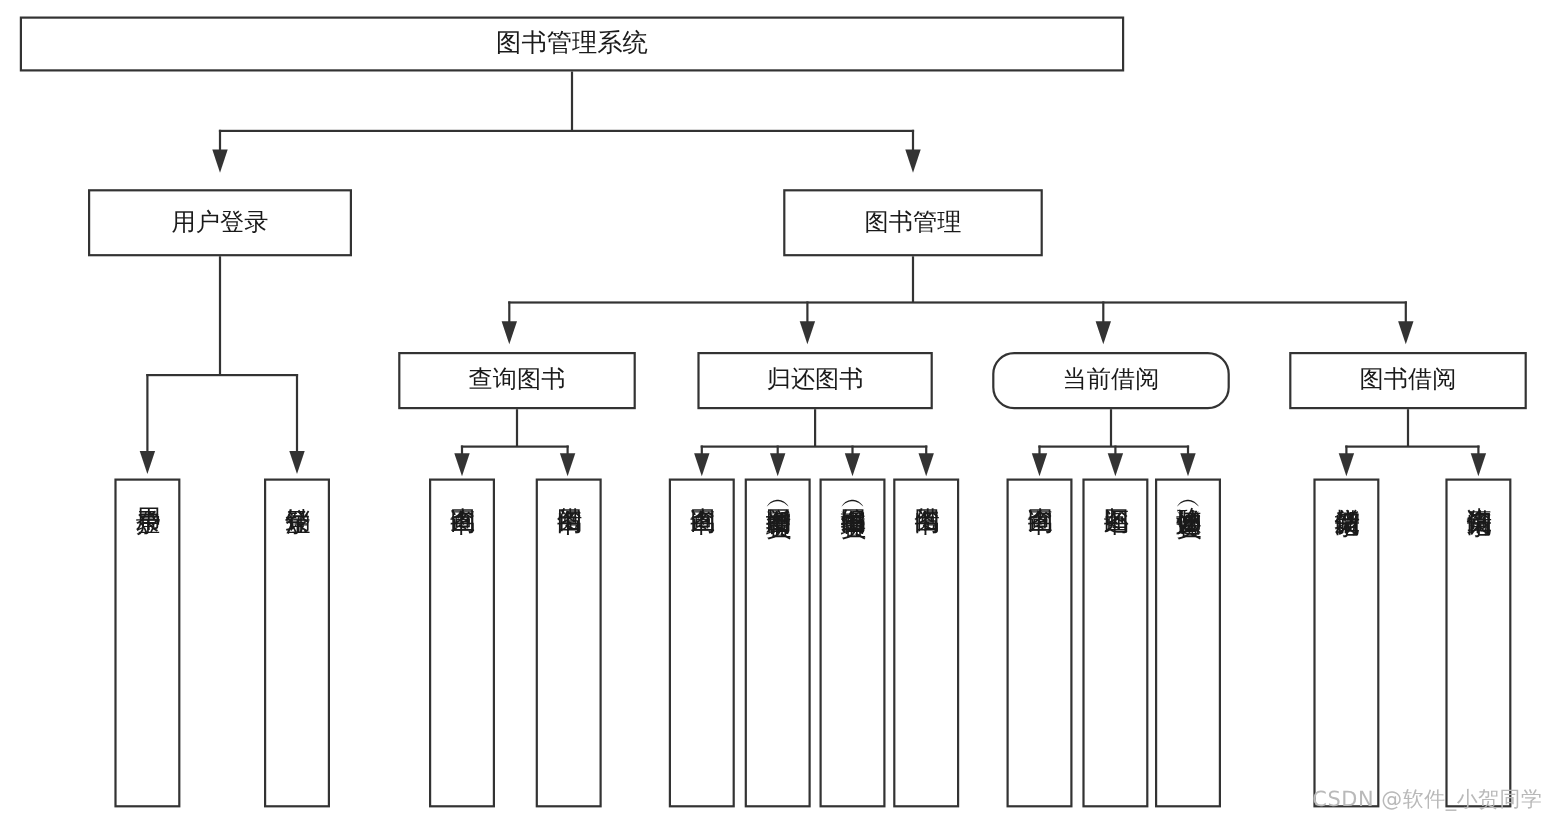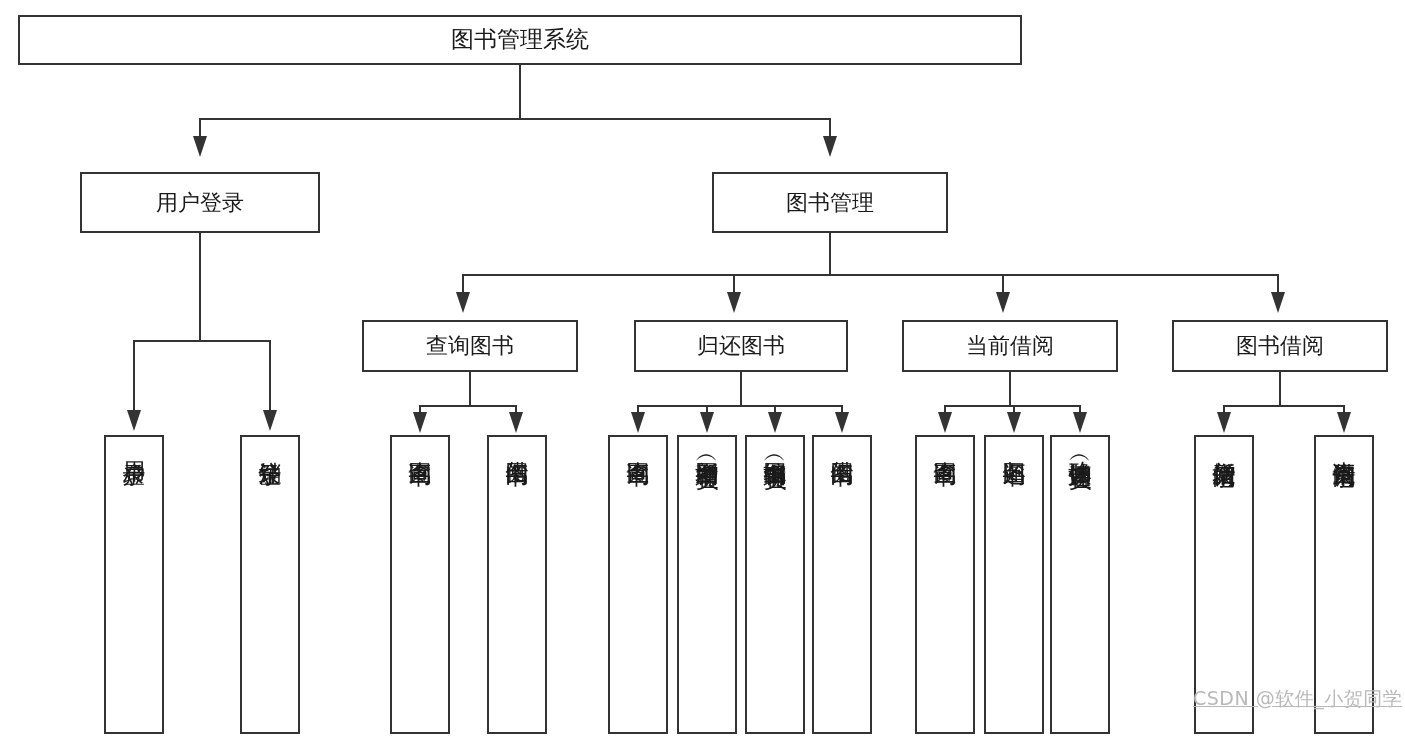--- a/index.html
+++ b/index.html
@@ -120,21 +120,21 @@
   <div class="arrow" style="left:727px; top:292px;"></div>
   <div class="arrow" style="left:996px; top:292px;"></div>
   <div class="arrow" style="left:1271px; top:292px;"></div>
 
   <div class="node h" style="left:362px; top:320px; width:216px; height:52px;">
     <span class="lbl">查询图书</span>
   </div>
   <div class="node h" style="left:634px; top:320px; width:214px; height:52px;">
     <span class="lbl">归还图书</span>
   </div>
-  <div class="node h" style="left:902px; top:320px; width:216px; height:52px;">
+  <div class="node h" style="left:902px; top:320px; width:216px; height:52px;border-radius:20px;">
     <span class="lbl">当前借阅</span>
   </div>
   <div class="node h" style="left:1172px; top:320px; width:216px; height:52px;">
     <span class="lbl">图书借阅</span>
   </div>
 
   <div class="vline" style="left:469px; top:372px; width:2px; height:34px;"></div>
   <div class="hline" style="left:419px; top:405px; width:98px; height:2px;"></div>
   <div class="vline" style="left:419px; top:405px; width:2px; height:9px;"></div>
   <div class="vline" style="left:515px; top:405px; width:2px; height:9px;"></div>
@@ -205,15 +205,15 @@
     <span class="lbl">确认归还（管理员）</span>
   </div>
 
   <div class="node v" style="left:1194px; top:435px; width:60px; height:299px;">
     <span class="lbl">新增借阅记录</span>
   </div>
   <div class="node v" style="left:1314px; top:435px; width:60px; height:299px;">
     <span class="lbl">查询借阅记录</span>
   </div>
 
-  <div id="watermark" style="left:1193px; top:686px;text-decoration:underline;">CSDN @软件_小贺同学</div>
+  <div id="watermark" style="left:1193px; top:714px;">CSDN @软件_小贺同学</div>
 
 </div>
 
 </body></html>

